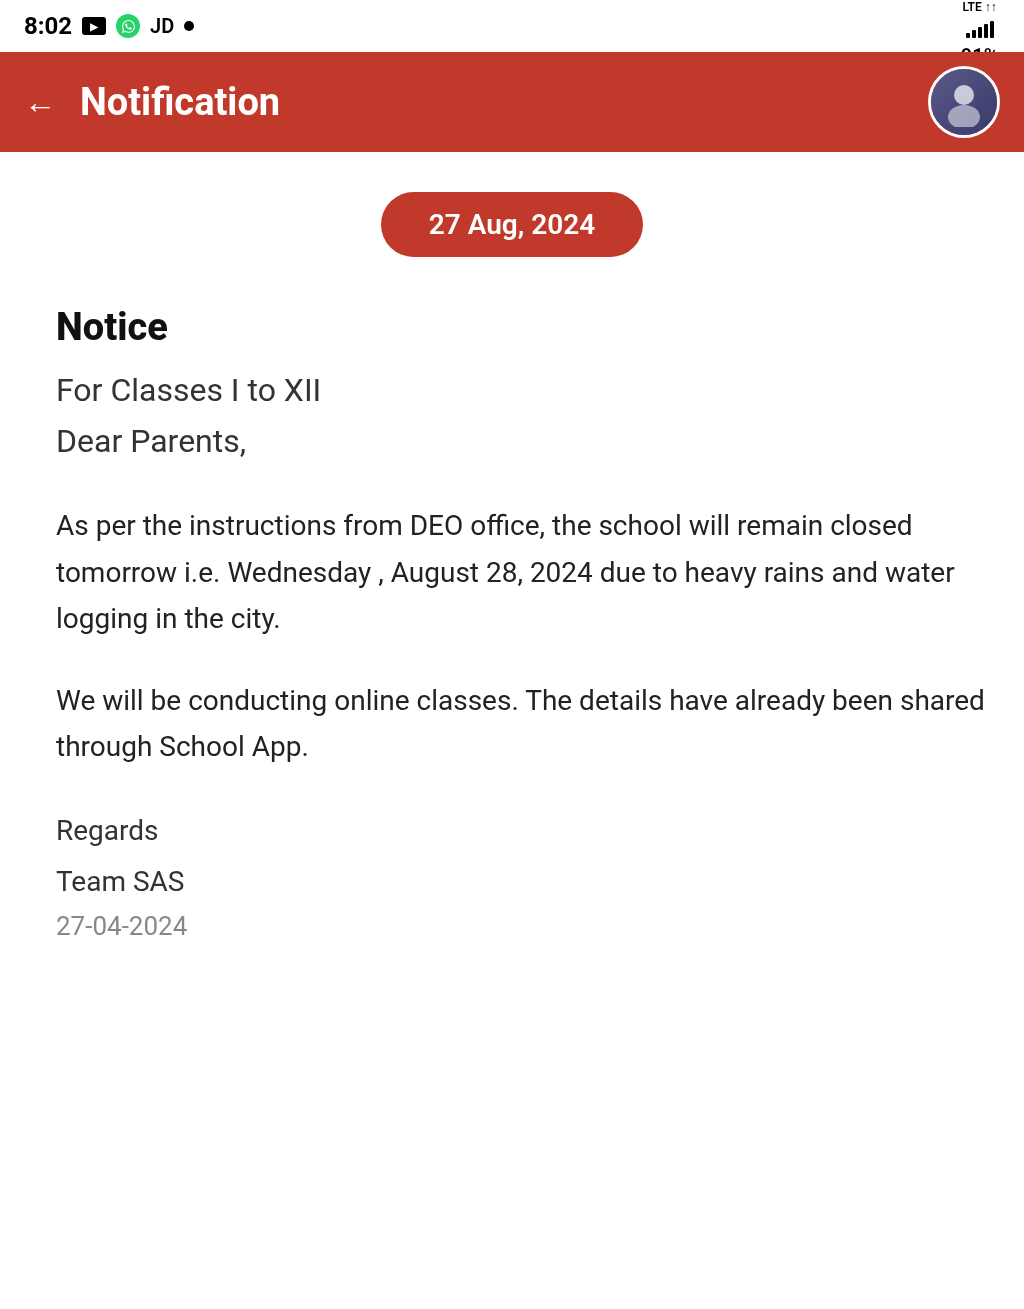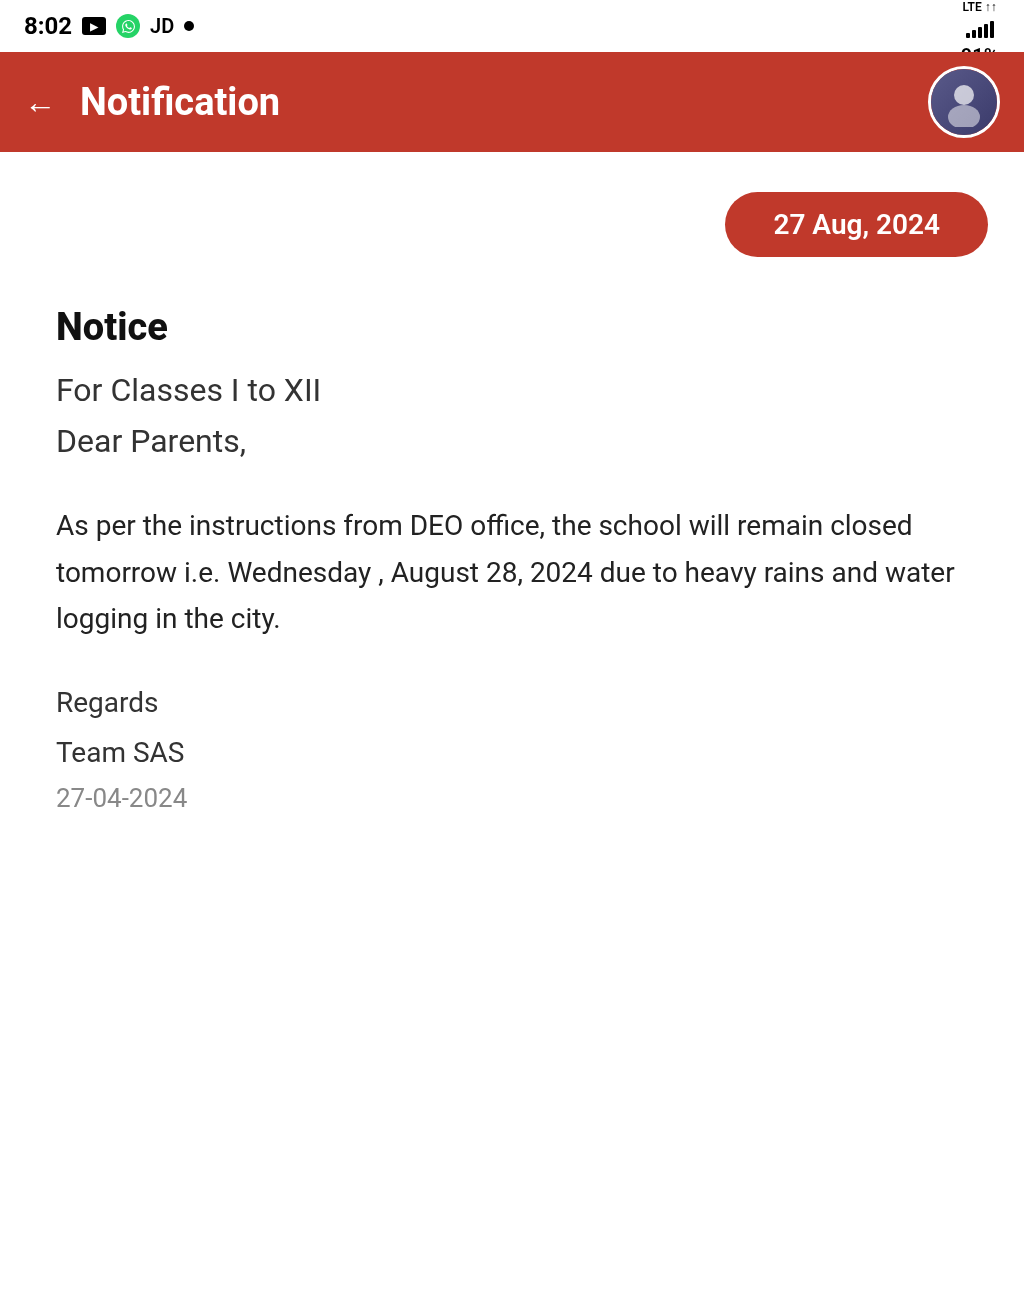--- a/index.html
+++ b/index.html
@@ -198,21 +198,21 @@
 
     
     .content-area {
       background: #ffffff;
       padding: 40px 36px 60px 36px;
     }
 
     
     .date-badge-container {
       display: flex;
-      justify-content: flex-end;
+      justify-content: center;
       margin-bottom: 48px;
     }
 
     .date-badge {
       background: #c0392b;
       color: #ffffff;
       font-size: 28px;
       font-weight: 600;
       padding: 16px 48px;
       border-radius: 50px;
@@ -317,20 +317,21 @@
 
     <h2 class="notice-title">Notice</h2>
 
     <p class="notice-subtitle">
       <span>For Classes I to XII</span><br>
       <span>Dear Parents,</span>
     </p>
 
     <p class="notice-paragraph">As per the instructions from DEO office, the school will remain closed tomorrow i.e. Wednesday , August 28, 2024 due to heavy rains and water logging in the city.</p>
 
+    <p class="notice-paragraph">We will be conducting online classes. The details have already been shared through School App.</p>
 
     <div class="notice-regards">
       <div>Regards</div>
       <div>Team SAS</div>
     </div>
 
     <div class="notice-date-footer">27-04-2024</div>
 
   </div>
 </div>

